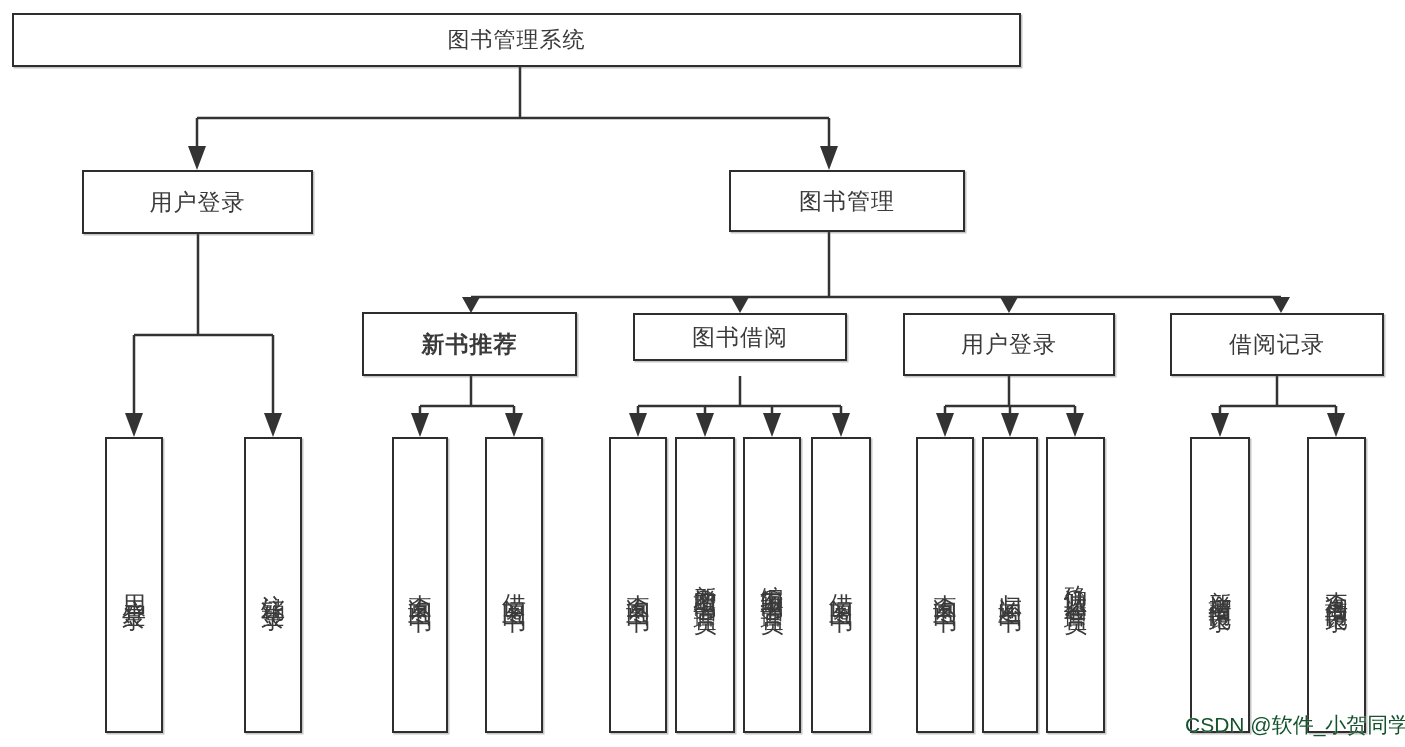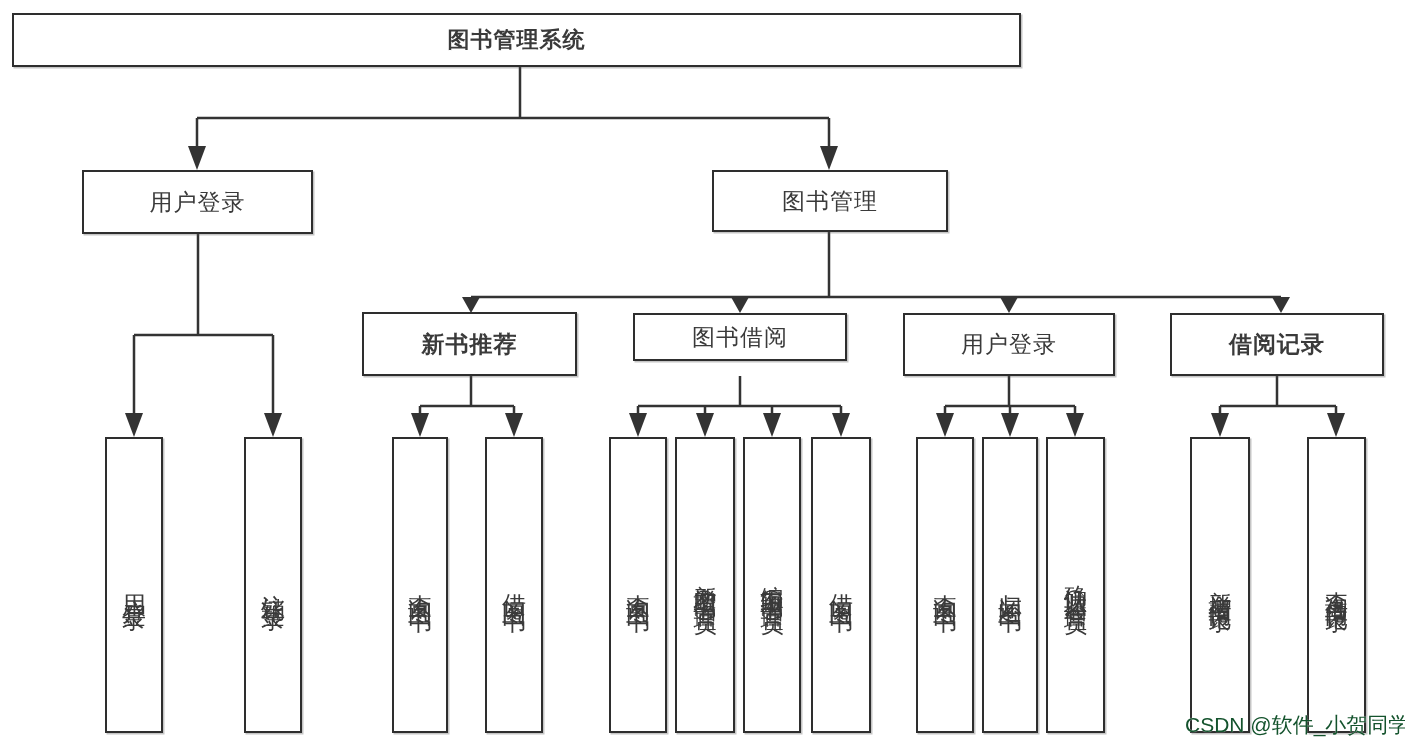--- a/index.html
+++ b/index.html
@@ -32,21 +32,21 @@
     display: flex;
     align-items: center;
     justify-content: center;
     z-index: 1;
   }
   .node.h {
     font-size: 23px;
     letter-spacing: 1px;
     white-space: nowrap;
   }
-  .node.root { font-size: 22px; font-weight: bold; }
+  .node.root { font-size: 22px; }
   .node.v {
     writing-mode: vertical-rl;
     text-orientation: mixed;
     font-size: 24px;
     letter-spacing: 5px;
     line-height: 1;
   }
   .node.v.small { font-size: 23px; letter-spacing: 4px; }
   #watermark {
     position: absolute;
@@ -101,26 +101,26 @@
       <polygon points="1001,413 1019,413 1010,437"></polygon>
       <polygon points="1066,413 1084,413 1075,437"></polygon>
       <polygon points="1211,413 1229,413 1220,437"></polygon>
       <polygon points="1327,413 1345,413 1336,437"></polygon>
     </g>
   </svg>
 
   <div class="node h root" style="left:12px; top:13px; width:1009px; height:54px;">图书管理系统</div>
 
   <div class="node h" style="left:82px; top:170px; width:231px; height:64px;">用户登录</div>
-  <div class="node h" style="left:712px; top:170px; width:236px; height:62px;">图书管理</div>
+  <div class="node h" style="left:729px; top:170px; width:236px; height:62px;">图书管理</div>
 
   <div class="node h" style="left:362px; top:312px; width:215px; height:64px;font-weight:bold;">新书推荐</div>
   <div class="node h" style="left:633px; top:313px; width:214px; height:48px;">图书借阅</div>
   <div class="node h" style="left:903px; top:313px; width:212px; height:63px;">用户登录</div>
-  <div class="node h" style="left:1170px; top:313px; width:214px; height:63px;font-weight:bold;">借阅记录</div>
+  <div class="node h" style="left:1170px; top:313px; width:214px; height:63px;">借阅记录</div>
 
   <div class="node v" style="left:105px; top:437px; width:58px; height:296px;">用户登录</div>
   <div class="node v" style="left:244px; top:437px; width:58px; height:296px;">注销登录</div>
 
   <div class="node v" style="left:392px; top:437px; width:56px; height:296px;">查询图书</div>
   <div class="node v" style="left:485px; top:437px; width:58px; height:296px;">借阅图书</div>
 
   <div class="node v" style="left:609px; top:437px; width:58px; height:296px;">查询图书</div>
   <div class="node v small" style="left:675px; top:437px; width:60px; height:296px;">新增图书（管理员）</div>
   <div class="node v small" style="left:743px; top:437px; width:58px; height:296px;">编辑图书（管理员）</div>

